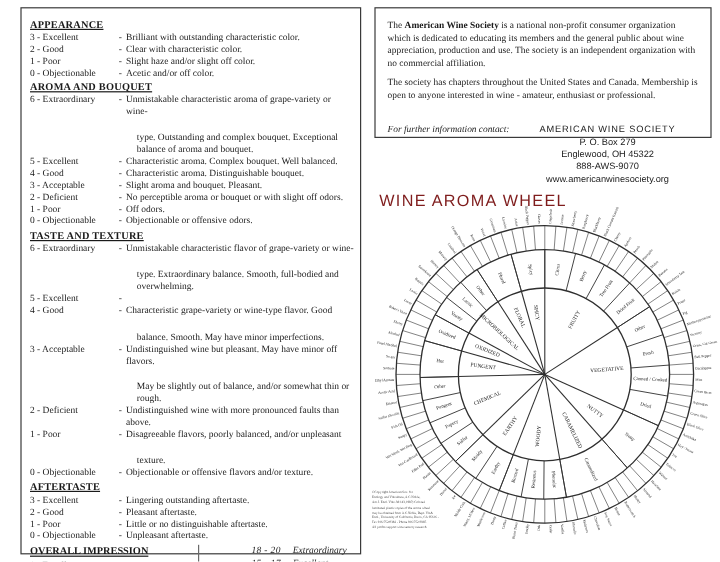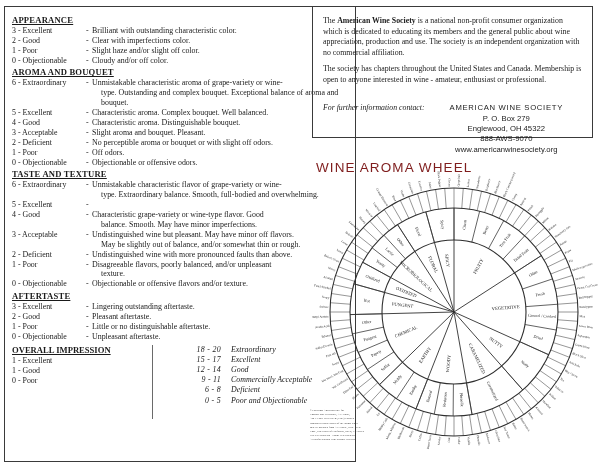--- a/index.html
+++ b/index.html
@@ -15,22 +15,22 @@
   }
   .page {
     width: 600px; height: 468px;
     position: relative;
     box-sizing: border-box;
   }
 
   
   .left-panel {
     position: absolute;
-    left: 4px; top: 6px;
-    width: 352px; height: 456px;
+    left: 17px; top: 6px;
+    width: 284px; height: 456px;
     border: 1.3px solid #3a3a3a;
     box-sizing: border-box;
     padding: 6px 5px 2px 7px;
   }
   .sec-head {
     font-weight: bold;
     font-size: 8.6px;
     letter-spacing: .2px;
     text-decoration: underline;
     margin: 1.5px 0 0.5px 0;
@@ -51,20 +51,21 @@
   .row .dash {
     width: 6px; flex: 0 0 6px;
   }
   .row .desc {
     flex: 1 1 auto;
     text-indent: 0;
   }
   .row .desc .cont {
     display: block;
     padding-left: 9px;
+    margin-top: 12px;
   }
 
   
   .bottom-split {
     display: flex;
     margin-top: 3px;
     position: relative;
   }
   .bs-left { width: 140px; flex: 0 0 140px; }
   .bs-div {
@@ -96,21 +97,21 @@
     text-align: right;
     letter-spacing: .3px;
     padding-right: 10px;
   }
   .ts-label { flex: 1 1 auto; }
 
   
   .right-top {
     position: absolute;
     left: 312px; top: 6px;
-    width: 281px; height: 132px;
+    width: 281px; height: 109px;
     border: 1.3px solid #3a3a3a;
     box-sizing: border-box;
     padding: 9px 10px 4px 10px;
   }
   .rt-para {
     font-size: 7.85px;
     line-height: 1.345;
     margin: 0 0 6px 0;
     text-align: left;
   }
@@ -174,31 +175,31 @@
         <div class="sec-head">APPEARANCE</div>
         <div class="rows">
           <div class="row">
             <div class="lvl">3 - Excellent</div>
             <div class="dash">-</div>
             <div class="desc"><span>Brilliant with outstanding characteristic color.</span></div>
           </div>
           <div class="row">
             <div class="lvl">2 - Good</div>
             <div class="dash">-</div>
-            <div class="desc"><span>Clear with imperfections color.</span></div>
+            <div class="desc"><span>Clear with characteristic color.</span></div>
           </div>
           <div class="row">
             <div class="lvl">1 - Poor</div>
             <div class="dash">-</div>
             <div class="desc"><span>Slight haze and/or slight off color.</span></div>
           </div>
           <div class="row">
             <div class="lvl">0 - Objectionable</div>
             <div class="dash">-</div>
-            <div class="desc"><span>Cloudy and/or off color.</span></div>
+            <div class="desc"><span>Acetic and/or off color.</span></div>
           </div>
         </div>
         <div class="sec-head">AROMA AND BOUQUET</div>
         <div class="rows">
           <div class="row">
             <div class="lvl">6 - Extraordinary</div>
             <div class="dash">-</div>
             <div class="desc"><span>Unmistakable characteristic aroma of grape-variety or  wine-</span><span class="cont">type.  Outstanding and complex bouquet.  Exceptional balance of aroma and bouquet.</span></div>
           </div>
           <div class="row">

